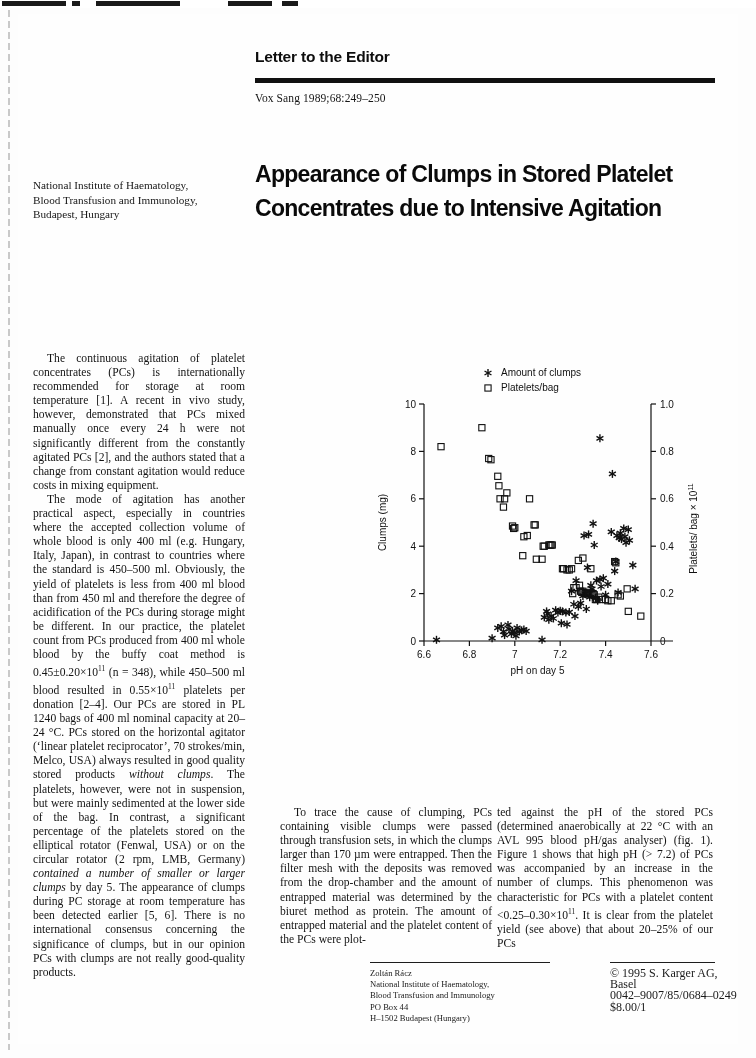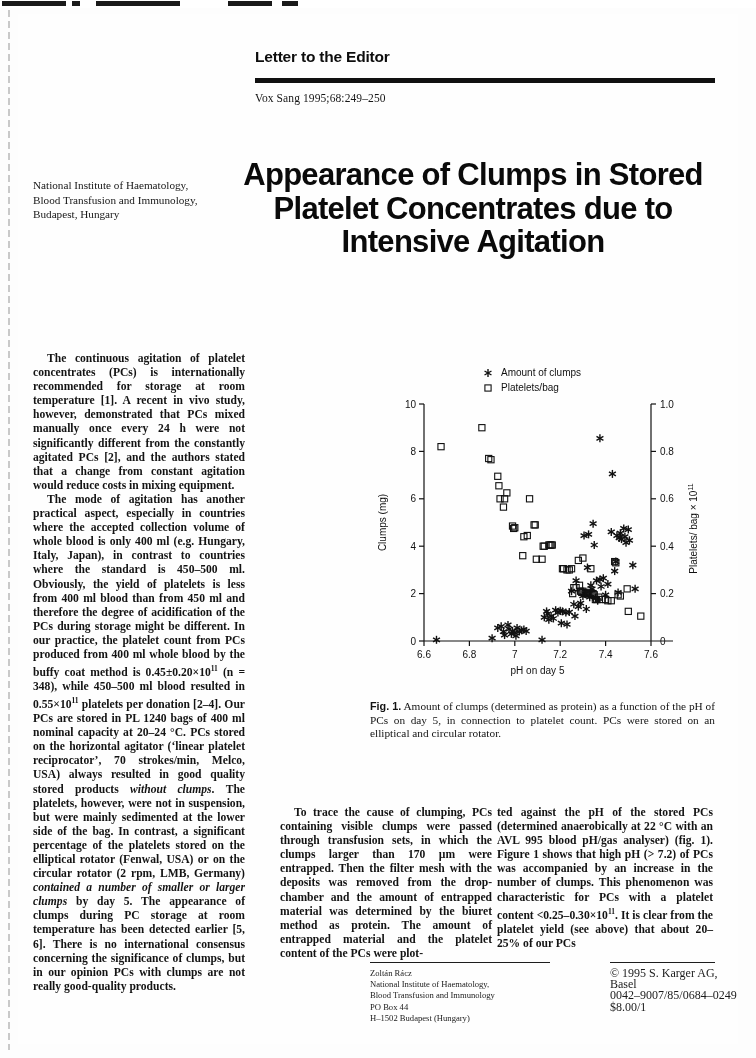--- a/index.html
+++ b/index.html
@@ -26,33 +26,33 @@
     background-size:73px 71px,59px 83px,91px 67px,67px 97px;}
 
   
   .hdr{position:absolute;left:255px;top:48px;width:460px;}
   .hdr h1{font-family:"Liberation Sans",sans-serif;font-weight:bold;font-size:15.5px;
     margin:0;letter-spacing:-.2px;color:#0d0d0d;}
   .rule{margin-top:12px;height:5px;background:#111;width:460px;}
   .voxsang{margin-top:9px;font-size:11.5px;color:#151515;letter-spacing:.1px;}
 
   
-  .title{position:absolute;left:242px;top:158px;width:462px;
+  .title{position:absolute;left:255px;top:158px;width:462px;
     font-family:"Liberation Sans",sans-serif;font-weight:bold;
-    font-size:31px;line-height:33.5px;color:#0a0a0a;letter-spacing:-.7px;text-align:center;}
+    font-size:23px;line-height:33.5px;color:#0a0a0a;letter-spacing:-.7px;}
 
   
   .auth{position:absolute;left:33px;top:165px;width:210px;}
   .auth .nm{font-style:italic;font-size:12.5px;line-height:16px;color:#121212;}
   .auth .aff{margin-top:13px;font-size:11.2px;line-height:14.5px;color:#151515;}
 
   
   .col{position:absolute;font-size:11.6px;line-height:14.1px;
     text-align:justify;color:#131313;}
-  .col p{margin:0;text-indent:14px;font-weight:bold;}
+  .col p{margin:0;text-indent:14px;}
   .col p.noind{text-indent:0;}
   .colL{left:33px;top:352px;width:212px;}
   .colB1{left:280px;top:806px;width:212px;}
   .colB2{left:497px;top:806px;width:216px;}
   i.it{font-style:italic;}
   sup{font-size:7.5px;vertical-align:super;}
 
   
   .fig{position:absolute;left:370px;top:362px;width:348px;}
   .figbox{position:relative;width:348px;height:318px;}
@@ -83,21 +83,21 @@
   </div>
   <div class="leftedge"></div>
 
   <div class="paper">
     <div class="speckle"></div>
   </div>
 
   <div class="hdr">
     <h1>Letter to the Editor</h1>
     <div class="rule"></div>
-    <div class="voxsang">Vox Sang 1995;68:249–250</div>
+    <div class="voxsang">Vox Sang 1989;68:249–250</div>
   </div>
 
   <div class="title">Appearance of Clumps in Stored Platelet Concentrates due to Intensive Agitation</div>
 
   <div class="auth">
     <div class="aff" style="white-space:pre-line;">National Institute of Haematology,
 Blood Transfusion and Immunology,
 Budapest, Hungary</div>
   </div>
 
@@ -595,23 +595,20 @@
             <line x1="121.46410161513775" y1="9" x2="114.53589838486225" y2="13" stroke="#111" stroke-width="1.4"></line>
             <line x1="121.46410161513775" y1="13" x2="114.53589838486225" y2="9" stroke="#111" stroke-width="1.4"></line>
           </g>
           <text x="131" y="14" text-anchor="start" style="font-family:&quot;Liberation Sans&quot;,sans-serif;font-size:10px;fill:#111;">Amount of clumps</text>
           <rect x="114.9" y="22.9" width="6.2" height="6.2" fill="none" stroke="#111" stroke-width="1.1"></rect>
           <text x="131" y="29" text-anchor="start" style="font-family:&quot;Liberation Sans&quot;,sans-serif;font-size:10px;fill:#111;">Platelets/bag</text>
         </svg>
     </div>
   </div>
 
-  <div class="figcap">
-    <b>Fig. 1.</b><span> Amount of clumps (determined as protein) as a function of the pH of PCs on day 5, in connection to platelet count. PCs were stored on an elliptical and circular rotator.</span>
-  </div>
 
   <div class="col colB1">
     <p>To trace the cause of clumping, PCs containing visible clumps were passed through transfusion sets, in which the clumps larger than 170 µm were entrapped. Then the filter mesh with the deposits was removed from the drop-chamber and the amount of entrapped material was determined by the biuret method as protein. The amount of entrapped material and the platelet content of the PCs were plot-</p>
   </div>
   <div class="col colB2">
     <p class="noind"><span>ted against the pH of the stored PCs (determined anaerobically at 22&nbsp;°C with an AVL 995 blood pH/gas analyser) (fig. 1). Figure 1 shows that high pH (&gt; 7.2) of PCs was accompanied by an increase in the number of clumps. This phenomenon was characteristic for PCs with a platelet content &lt;0.25–0.30×10</span><sup>11</sup><span>. It is clear from the platelet yield (see above) that about 20–25% of our PCs</span></p>
   </div>
 
   <div class="footrule fr1"></div>
   <div class="footrule fr2"></div>

